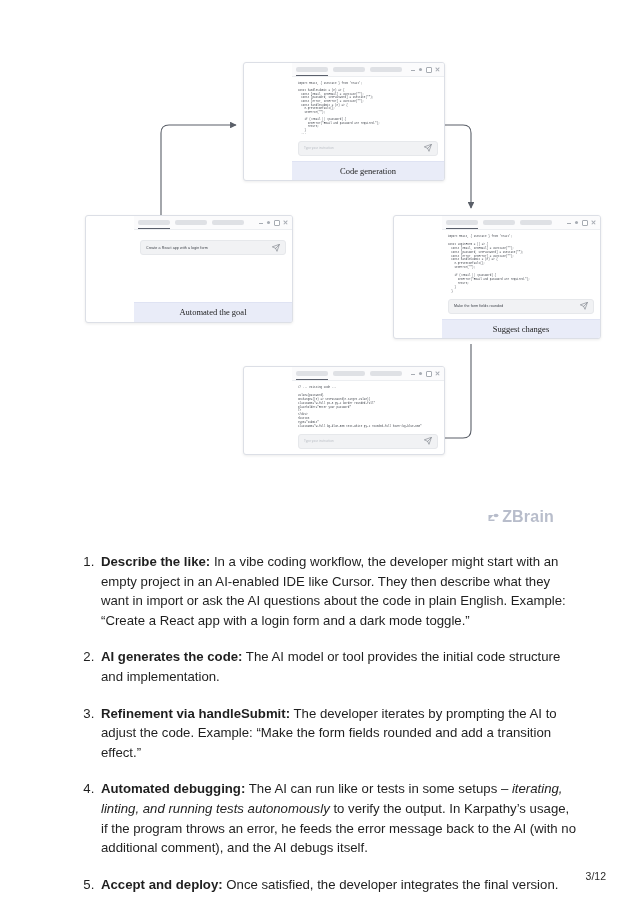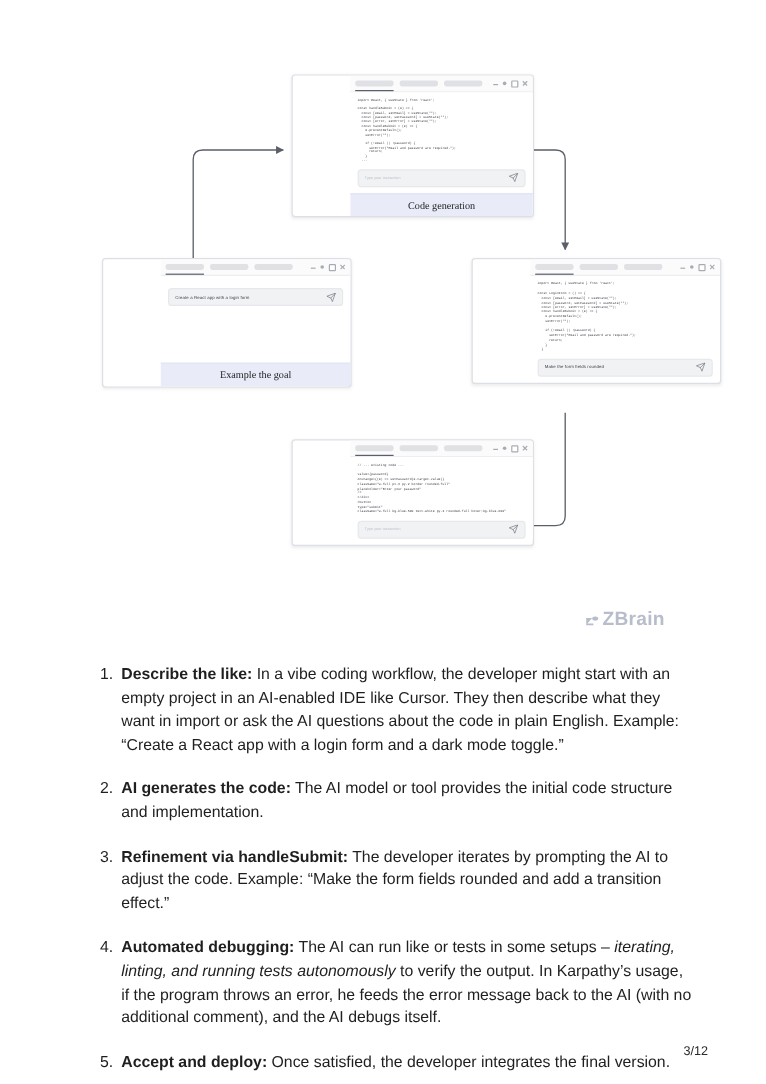--- a/index.html
+++ b/index.html
@@ -194,21 +194,21 @@
     margin-bottom: 17px;
     padding-left: 3px;
   }
   ol.steps > li:last-child { margin-bottom: 0; }
   ol.steps > li::marker { font-size: 13.2px; }
   .lead { font-weight: bold; }
   .ital { font-style: italic; }
 
   .pagenum {
     position: absolute;
-    right: 48px;
+    right: 32px;
     top: 870px;
     font-size: 10.5px;
     color: #2a2a2a;
     font-family: "Liberation Sans", sans-serif;
   }
 </style>
 </head>
 <body>
 
 <div id="diagram">
@@ -289,21 +289,21 @@
       <div class="promptbar">
         <span class="ptext filled">Create a React app with a login form</span>
         <span class="send">
           <svg viewBox="0 0 24 24" fill="none" stroke="currentColor" stroke-width="1.8" stroke-linecap="round" stroke-linejoin="round">
             <path d="M22 2 L11 13"></path>
             <path d="M22 2 L15 22 L11 13 L2 9 Z"></path>
           </svg>
         </span>
       </div>
     </div>
-    <div class="caption">Example the goal</div>
+    <div class="caption">Automated the goal</div>
   </div>
 
   <div class="node wide" id="node-suggest">
     <div class="chrome">
       <div class="tabs">
         <span class="tab active"></span>
         <span class="tab"></span>
         <span class="tab"></span>
       </div>
       <div class="wctrls">
@@ -332,20 +332,21 @@
       <div class="promptbar">
         <span class="ptext filled">Make the form fields rounded</span>
         <span class="send">
           <svg viewBox="0 0 24 24" fill="none" stroke="currentColor" stroke-width="1.8" stroke-linecap="round" stroke-linejoin="round">
             <path d="M22 2 L11 13"></path>
             <path d="M22 2 L15 22 L11 13 L2 9 Z"></path>
           </svg>
         </span>
       </div>
     </div>
+    <div class="caption">Suggest changes</div>
   </div>
 
   <div class="node" id="node-debug">
     <div class="chrome">
       <div class="tabs">
         <span class="tab active"></span>
         <span class="tab"></span>
         <span class="tab"></span>
       </div>
       <div class="wctrls">

